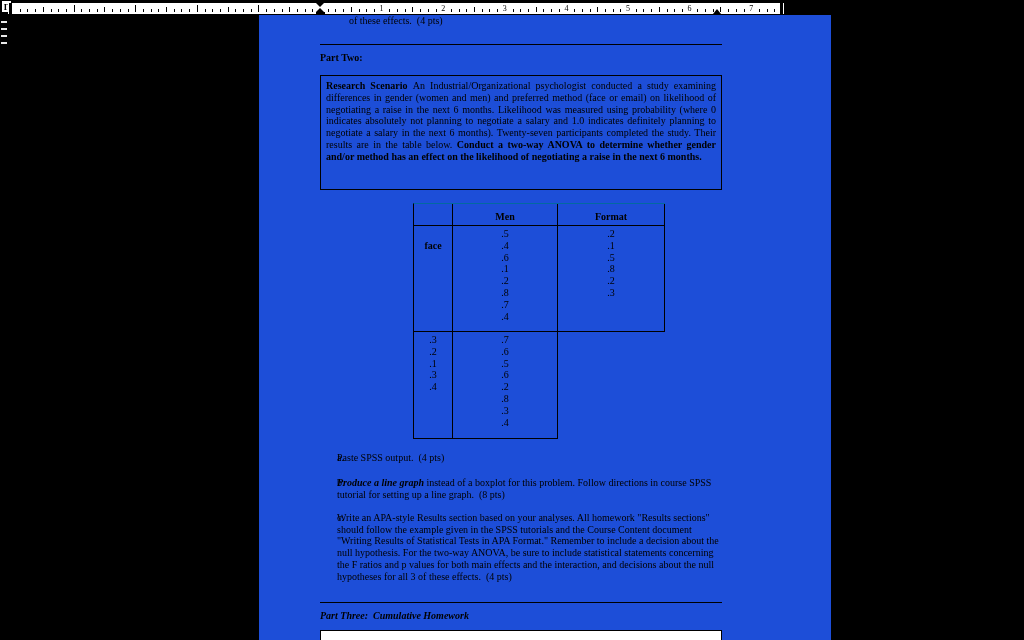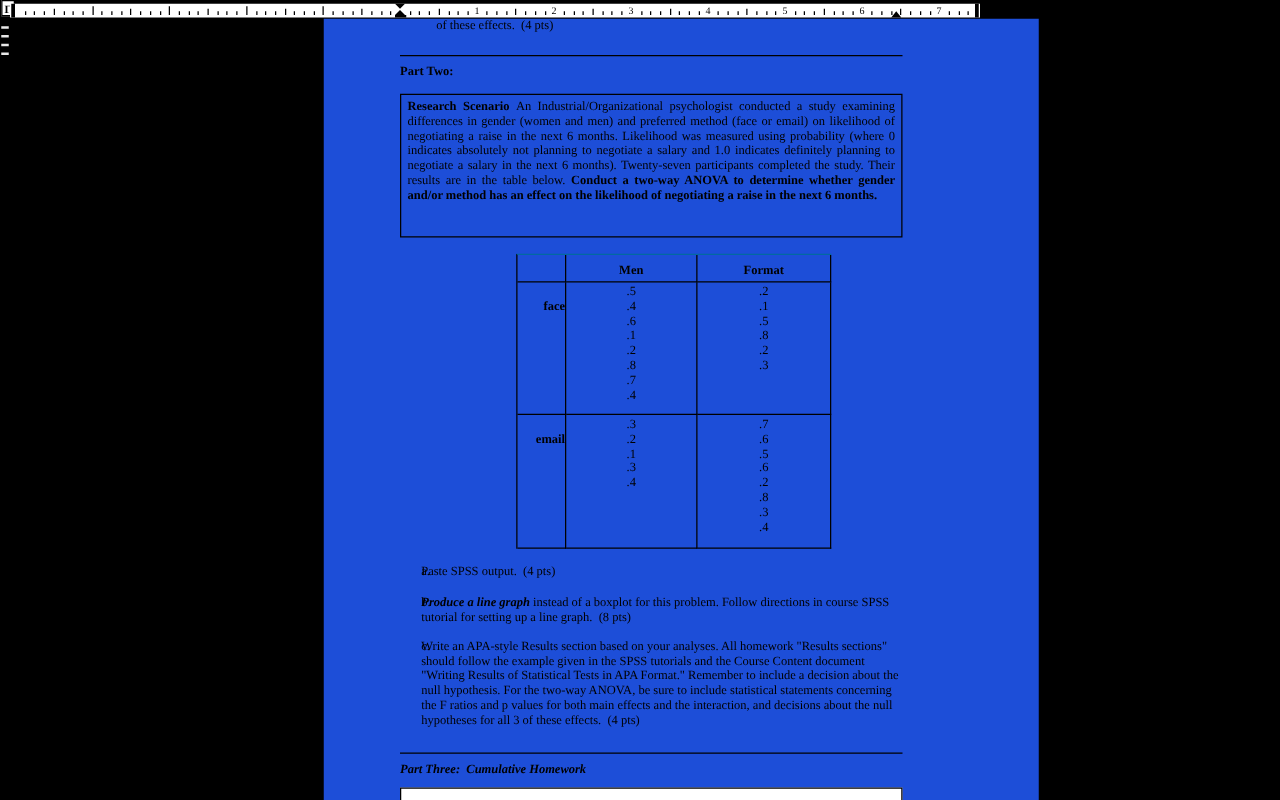--- a/index.html
+++ b/index.html
@@ -49,21 +49,21 @@
 
   .scenario-box { position:absolute; left:61px; top:60px; width:402px; height:115px; border:1px solid #000; padding:4px 5px; }
   .box-title { font-weight:bold; line-height:12px; margin-bottom:12px; }
   .scenario-para { line-height:11.8px; text-align:justify; }
 
   .dtable { position:absolute; left:154px; top:188px; display:grid;
             grid-template-columns:39px 105px 107px; grid-template-rows:22px 106px 107px;
             border-top:1px solid #0369a1; border-left:1px solid #000; }
   .dtable .cell { border-right:1px solid #000; border-bottom:1px solid #000; text-align:center; }
   .dtable .chead { font-weight:bold; display:flex; align-items:flex-end; justify-content:center; padding-bottom:3px; }
-  .dtable .rlabel { font-weight:bold; padding-top:14px;text-align:right; }
+  .dtable .rlabel { font-weight:bold; padding-top:14px; }
   .dtable .vals { padding-top:2px; line-height:11.8px; }
 
   .question { position:absolute; left:78px; width:384px; line-height:11.7px; }
   .q-a { top:437px; } .q-b { top:462px; } .q-c { top:497px; }
   .qmarker { position:absolute; left:0; top:0; }
   .qtext { white-space:pre-wrap; }
 
   .next-box { position:absolute; left:61px; top:615px; width:402px; height:30px; border:1px solid #000; background:#fff; }
 </style>
 </head>
@@ -223,21 +223,20 @@
         </div>
       <div class="cell vals">
           <div>.2</div>
           <div>.1</div>
           <div>.5</div>
           <div>.8</div>
           <div>.2</div>
           <div>.3</div>
         </div>
 
-      <div class="cell rlabel">email</div>
       <div class="cell vals">
           <div>.3</div>
           <div>.2</div>
           <div>.1</div>
           <div>.3</div>
           <div>.4</div>
         </div>
       <div class="cell vals">
           <div>.7</div>
           <div>.6</div>

